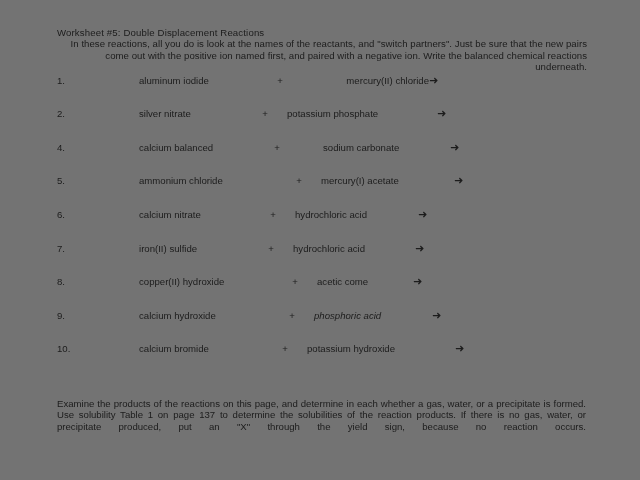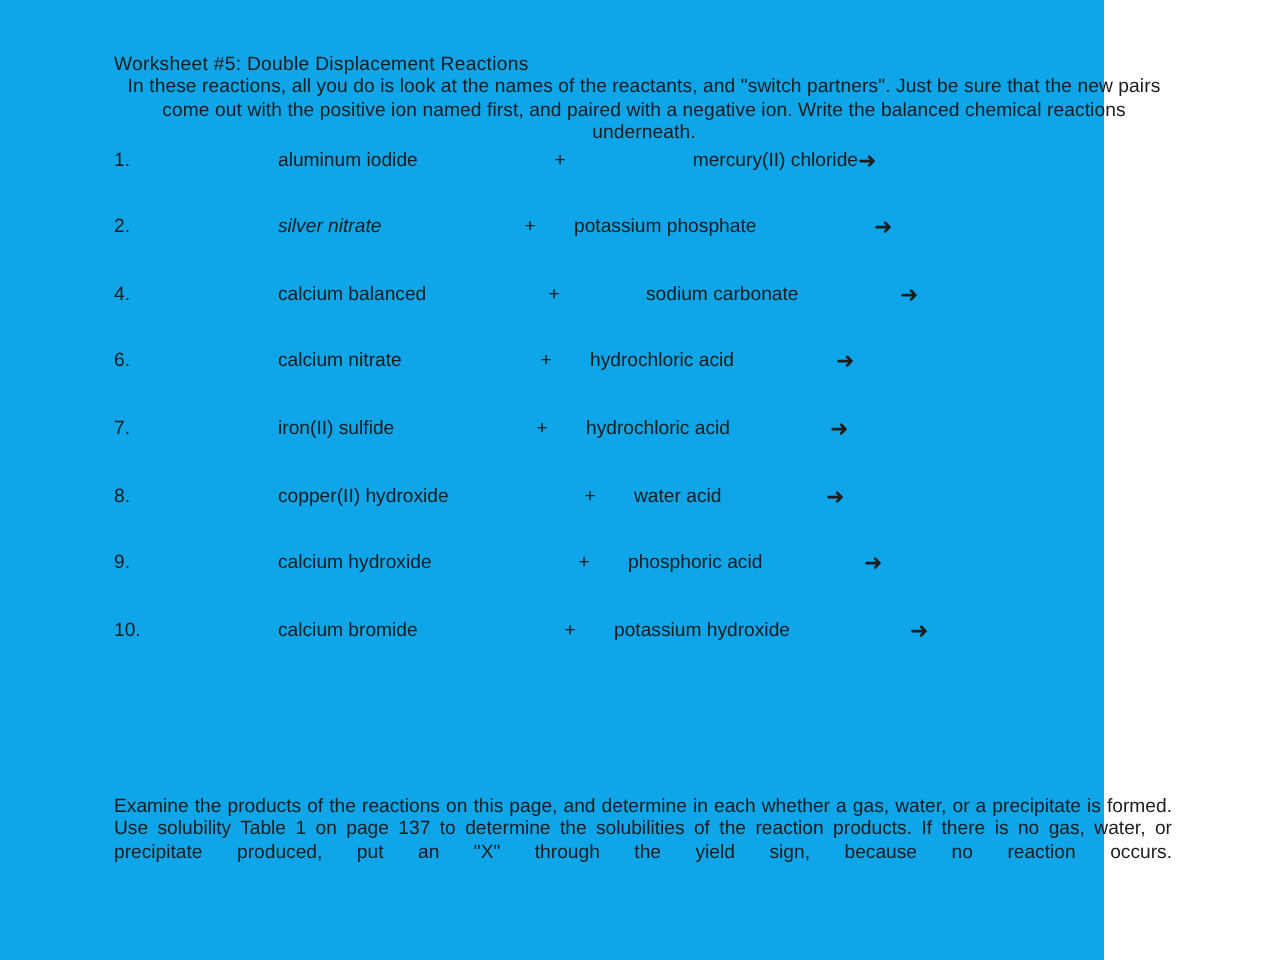--- a/index.html
+++ b/index.html
@@ -14,43 +14,43 @@
     overflow: hidden;
     font-family: "Liberation Sans", sans-serif;
     color: #1c1c1c;
     -webkit-font-smoothing: antialiased;
   }
 
   .page {
     position: absolute;
     left: 0;
     top: 0;
-    width: 552px;
+    width: 640px;
     height: 480px;
-    background: #0ea5e9;
+    background: #737373;
   }
 
   .content {
     position: absolute;
     left: 57px;
     top: 27px;
     width: 530px;
   }
 
   .doc-title {
     font-size: 9.6px;
     line-height: 11.4px;
     letter-spacing: 0.15px;
     white-space: nowrap;
   }
 
   .intro {
     font-size: 9.6px;
     line-height: 11.4px;
-    text-align: center;
+    text-align: right;
     letter-spacing: 0.05px;
     margin: 0;
   }
 
   .problems {
     position: relative;
     margin-top: 2px;
   }
 
   .problem {
@@ -90,21 +90,21 @@
     font-size: 11px;
     line-height: 11.4px;
     font-family: "DejaVu Sans", sans-serif;
   }
 
   
   .r1 .p-reactant-a { width: 118px; }
   .r1 .p-plus       { width: 46px; }
   .r1 .p-reactant-b { width: 126px; text-align: right; }
 
-  .r2 .p-reactant-a { width: 104px; font-style: italic; }
+  .r2 .p-reactant-a { width: 104px; }
   .r2 .p-plus       { width: 44px; }
   .r2 .p-reactant-b { width: 150px; }
 
   .r3 .p-reactant-a { width: 133px; }
   .r3 .p-plus       { width: 44px; }
   .r3 .p-reactant-b { width: 133px; }
 
   .r4 .p-reactant-a { width: 116px; }
   .r4 .p-plus       { width: 44px; }
   .r4 .p-reactant-b { width: 127px; margin-left: 24px; }
@@ -120,21 +120,21 @@
   .r7 .p-reactant-a { width: 110px; }
   .r7 .p-plus       { width: 44px; }
   .r7 .p-reactant-b { width: 122px; }
 
   .r8 .p-reactant-a { width: 134px; }
   .r8 .p-plus       { width: 44px; }
   .r8 .p-reactant-b { width: 96px; }
 
   .r9 .p-reactant-a { width: 131px; }
   .r9 .p-plus       { width: 44px; }
-  .r9 .p-reactant-b { width: 118px; }
+  .r9 .p-reactant-b { width: 118px; font-style: italic; }
 
   .r10 .p-reactant-a { width: 124px; }
   .r10 .p-plus       { width: 44px; }
   .r10 .p-reactant-b { width: 148px; }
 
   .closing {
     position: absolute;
     left: 57px;
     top: 398px;
     width: 529px;
@@ -169,31 +169,34 @@
 
       <div class="problem r2">
         <span class="p-num">2.</span><span class="p-reactant-a">silver nitrate</span><span class="p-plus">+</span><span class="p-reactant-b">potassium phosphate</span><span class="p-arrow">➜</span>
       </div>
 
 
       <div class="problem r4">
         <span class="p-num">4.</span><span class="p-reactant-a">calcium balanced</span><span class="p-plus">+</span><span class="p-reactant-b">sodium carbonate</span><span class="p-arrow">➜</span>
       </div>
 
+      <div class="problem r5">
+        <span class="p-num">5.</span><span class="p-reactant-a">ammonium chloride</span><span class="p-plus">+</span><span class="p-reactant-b">mercury(I) acetate</span><span class="p-arrow">➜</span>
+      </div>
 
       <div class="problem r6">
         <span class="p-num">6.</span><span class="p-reactant-a">calcium nitrate</span><span class="p-plus">+</span><span class="p-reactant-b">hydrochloric acid</span><span class="p-arrow">➜</span>
       </div>
 
       <div class="problem r7">
         <span class="p-num">7.</span><span class="p-reactant-a">iron(II) sulfide</span><span class="p-plus">+</span><span class="p-reactant-b">hydrochloric acid</span><span class="p-arrow">➜</span>
       </div>
 
       <div class="problem r8">
-        <span class="p-num">8.</span><span class="p-reactant-a">copper(II) hydroxide</span><span class="p-plus">+</span><span class="p-reactant-b">water acid</span><span class="p-arrow">➜</span>
+        <span class="p-num">8.</span><span class="p-reactant-a">copper(II) hydroxide</span><span class="p-plus">+</span><span class="p-reactant-b">acetic come</span><span class="p-arrow">➜</span>
       </div>
 
       <div class="problem r9">
         <span class="p-num">9.</span><span class="p-reactant-a">calcium hydroxide</span><span class="p-plus">+</span><span class="p-reactant-b">phosphoric acid</span><span class="p-arrow">➜</span>
       </div>
 
       <div class="problem r10">
         <span class="p-num">10.</span><span class="p-reactant-a">calcium bromide</span><span class="p-plus">+</span><span class="p-reactant-b">potassium hydroxide</span><span class="p-arrow">➜</span>
       </div>
 

